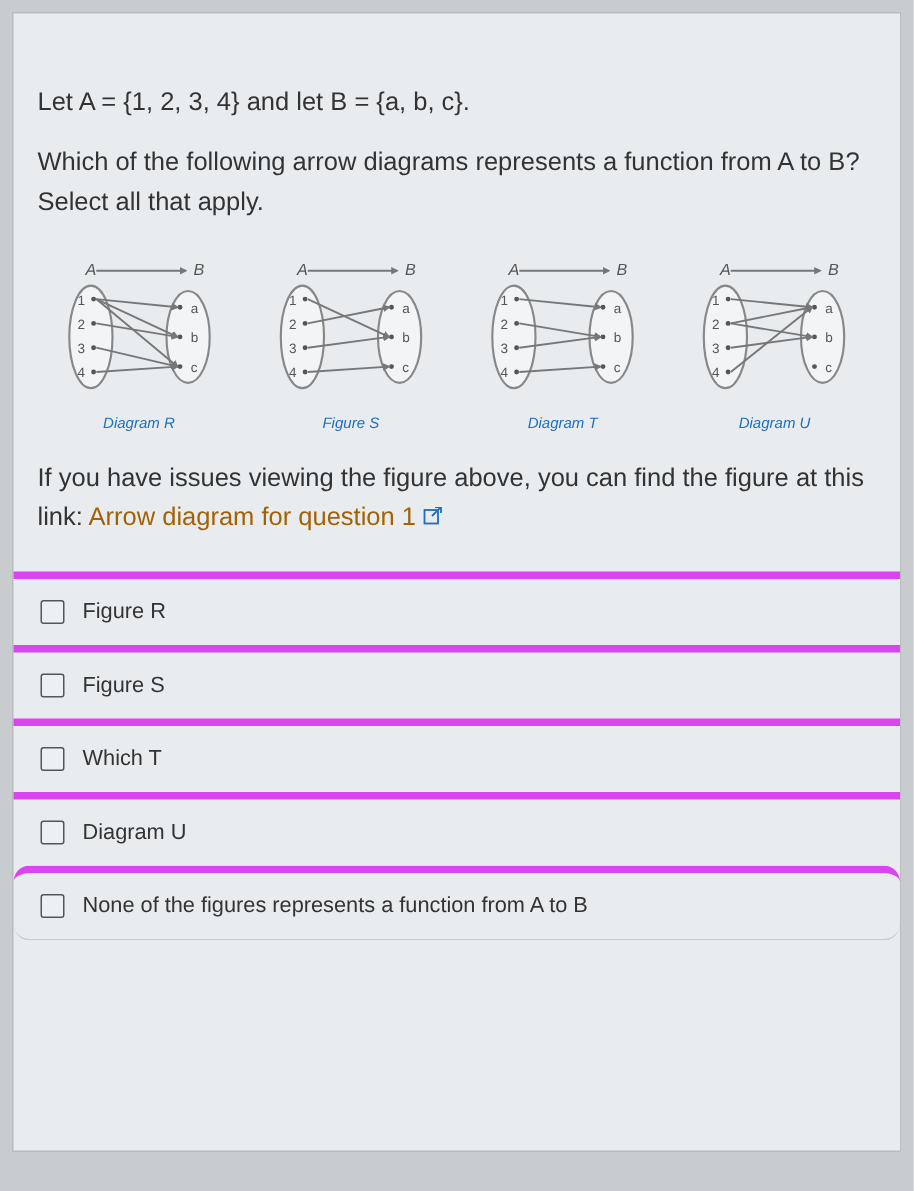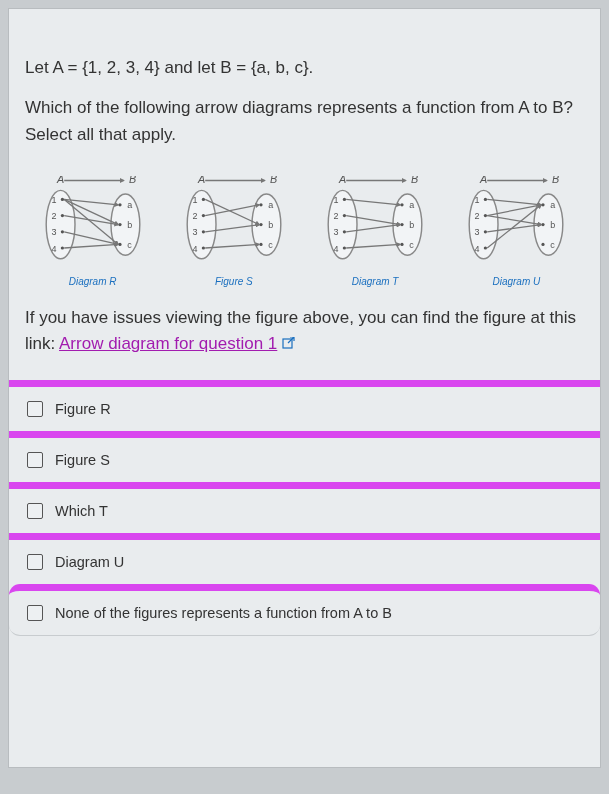--- a/index.html
+++ b/index.html
@@ -46,32 +46,31 @@
     margin-top: 6px;
     font-style: italic;
   }
   .help-text {
     color: #333;
     font-size: 17px;
     line-height: 1.55;
     margin: 18px 0 22px 0;
   }
   .link {
-    color: #a21caf;
-    text-decoration: underline;
+    color: #a16207;
   }
   .ext-icon {
     display: inline-block;
     vertical-align: baseline;
   }
   .options {
     margin: 0 -16px;
   }
   .option-row {
-    border-top: 7px solid #d946ef;
+    border-top: 5px solid #d946ef;
     padding: 14px 18px;
     display: flex;
     align-items: center;
     gap: 12px;
     font-size: 14.5px;
     color: #333;
   }
   .option-row:last-child {
     border-bottom: 1px solid #c8cccf;
     border-radius: 11px;

